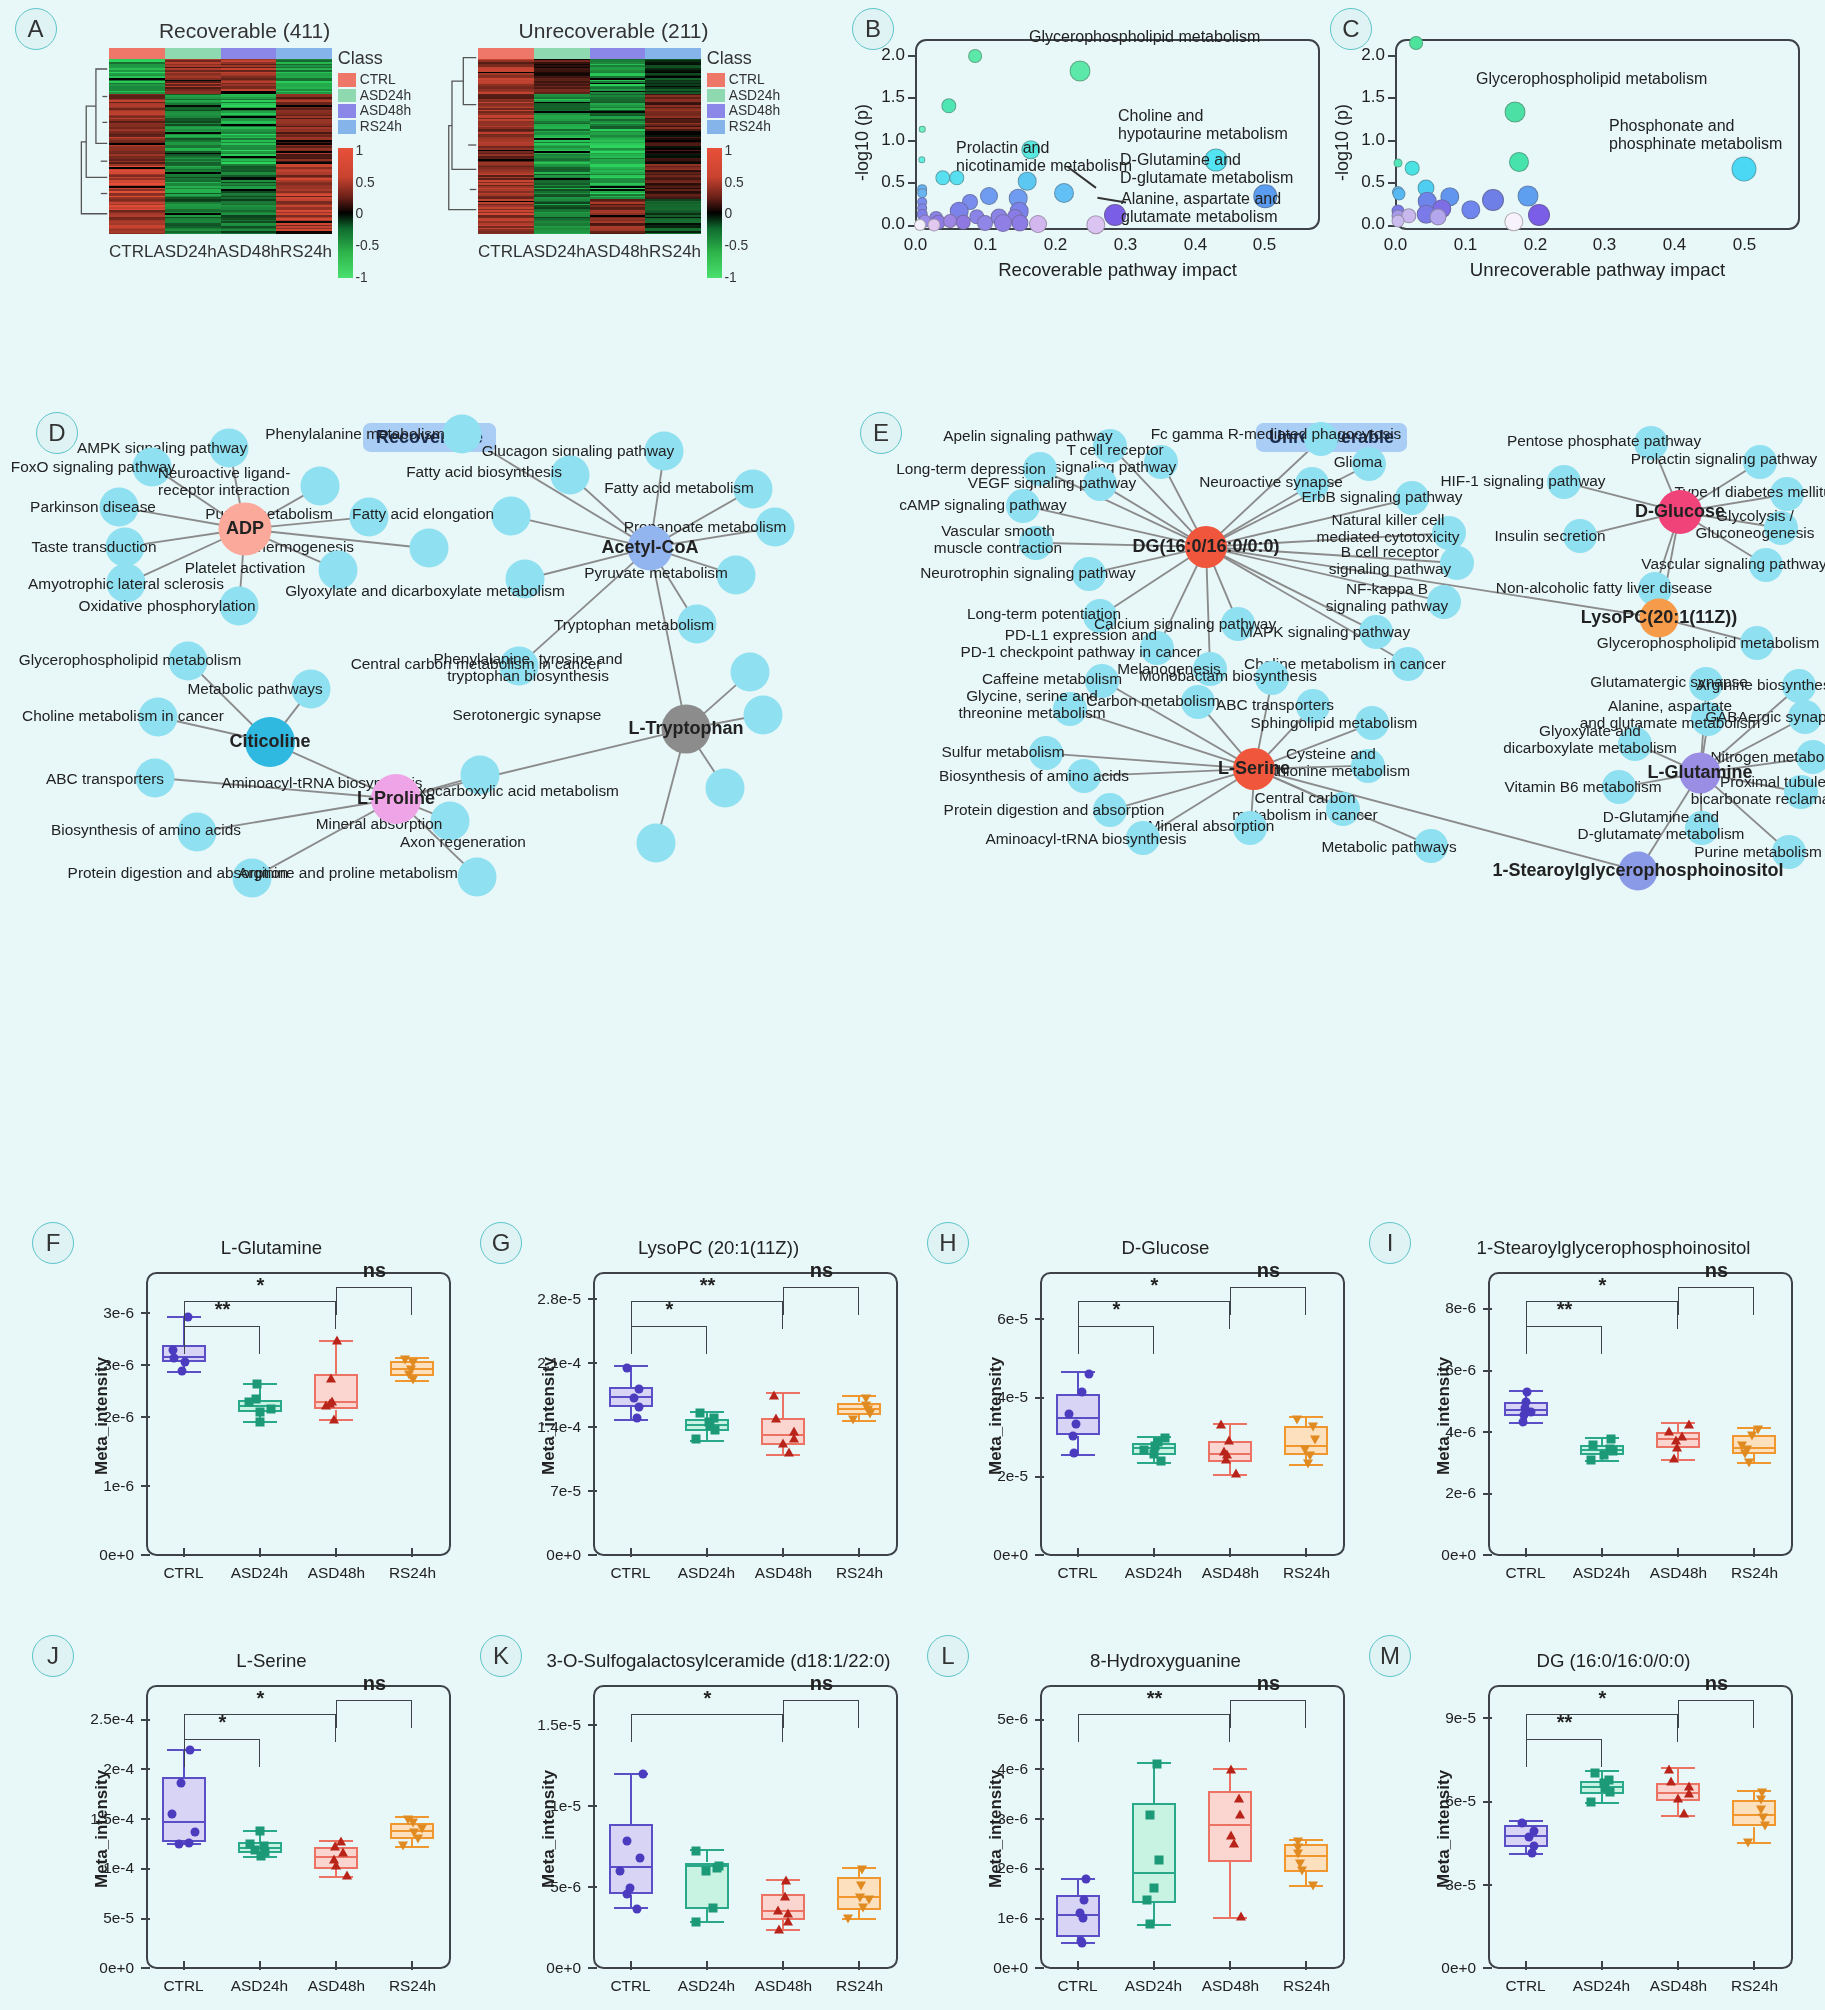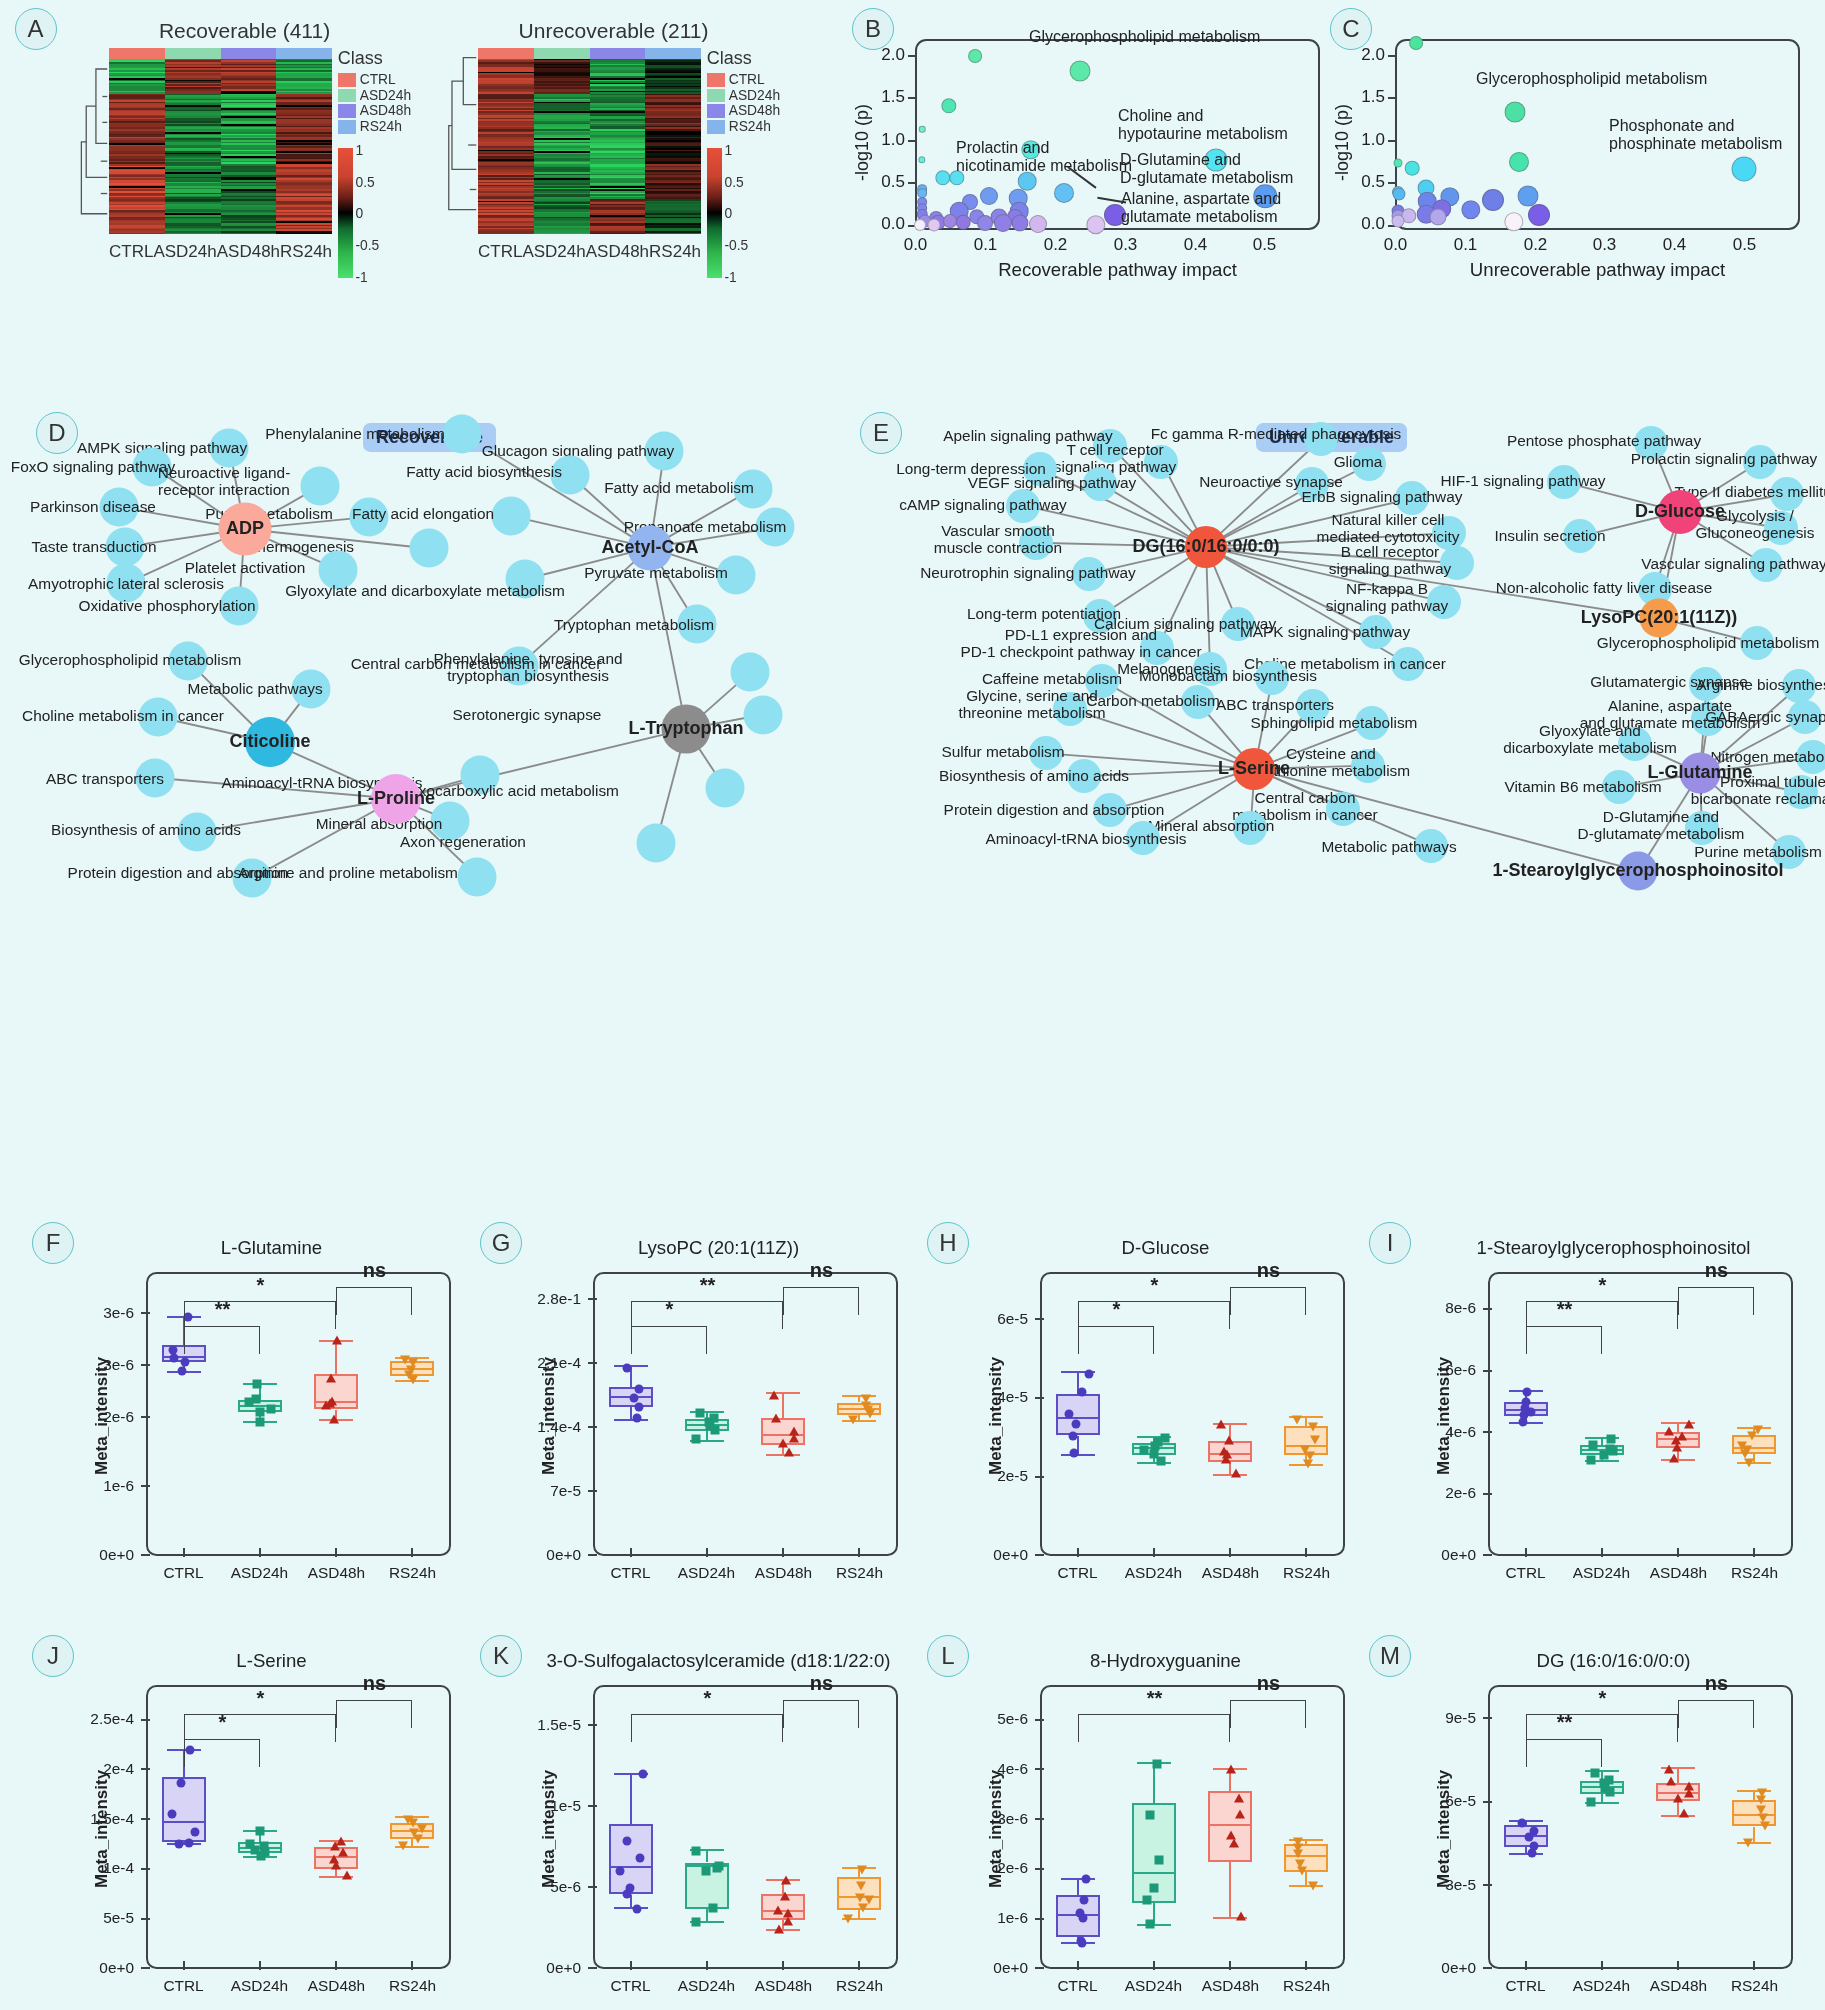--- a/index.html
+++ b/index.html
@@ -1671,21 +1671,21 @@
     <div class="bp-title">LysoPC (20:1(11Z))</div>
     <div class="bp-frame" style="left:65px;top:8px;width:305px;height:284px;"></div>
     <div class="bp-ytick" style="left:0px;top:282px;width:53px;">0e+0</div>
     <div class="bp-tickm" style="left:60px;top:290px;"></div>
     <div class="bp-ytick" style="left:0px;top:218px;width:53px;">7e-5</div>
     <div class="bp-tickm" style="left:60px;top:226px;"></div>
     <div class="bp-ytick" style="left:0px;top:154px;width:53px;">1.4e-4</div>
     <div class="bp-tickm" style="left:60px;top:162px;"></div>
     <div class="bp-ytick" style="left:0px;top:90px;width:53px;">2.1e-4</div>
     <div class="bp-tickm" style="left:60px;top:98px;"></div>
-    <div class="bp-ytick" style="left:0px;top:26px;width:53px;">2.8e-1</div>
+    <div class="bp-ytick" style="left:0px;top:26px;width:53px;">2.8e-5</div>
     <div class="bp-tickm" style="left:60px;top:34px;"></div>
     <div class="bp-ylab" style="left:11.3px;top:211px;">Meta_intensity</div>
     <div class="bp-xtick" style="left:58px;top:300px;width:89px;">CTRL</div>
     <div class="bp-xtickm" style="left:102px;top:284px;"></div>
     <div class="bp-xtick" style="left:134px;top:300px;width:89px;">ASD24h</div>
     <div class="bp-xtickm" style="left:178px;top:284px;"></div>
     <div class="bp-xtick" style="left:211px;top:300px;width:89px;">ASD48h</div>
     <div class="bp-xtickm" style="left:254px;top:284px;"></div>
     <div class="bp-xtick" style="left:287px;top:300px;width:89px;">RS24h</div>
     <div class="bp-xtickm" style="left:330px;top:284px;"></div>

